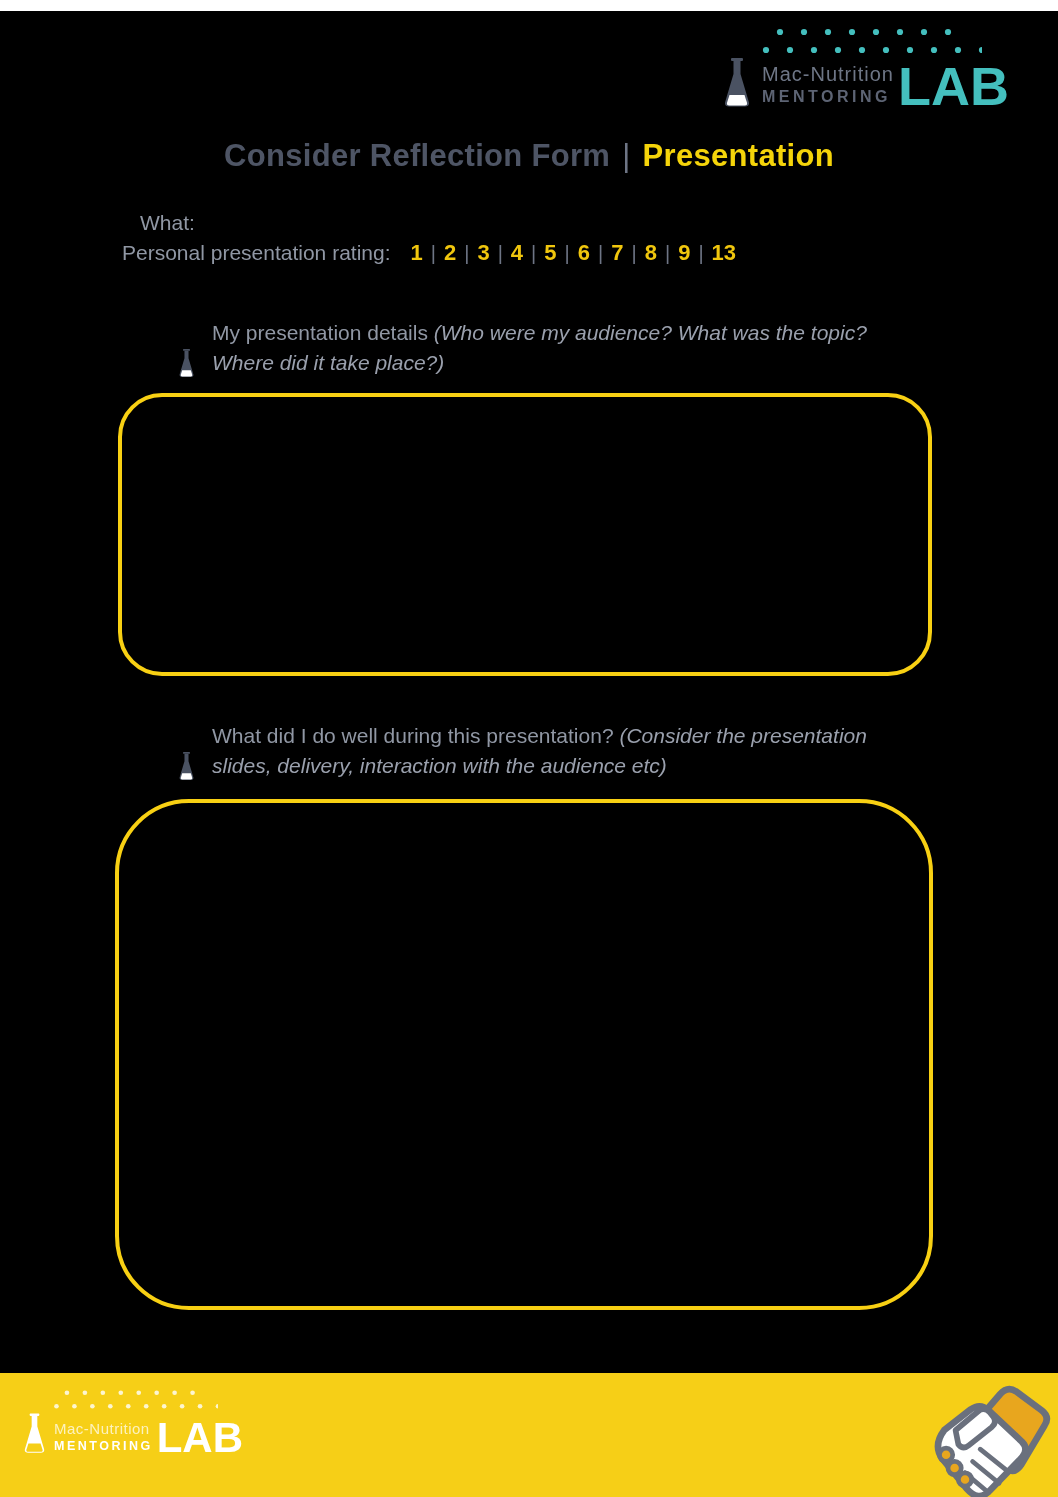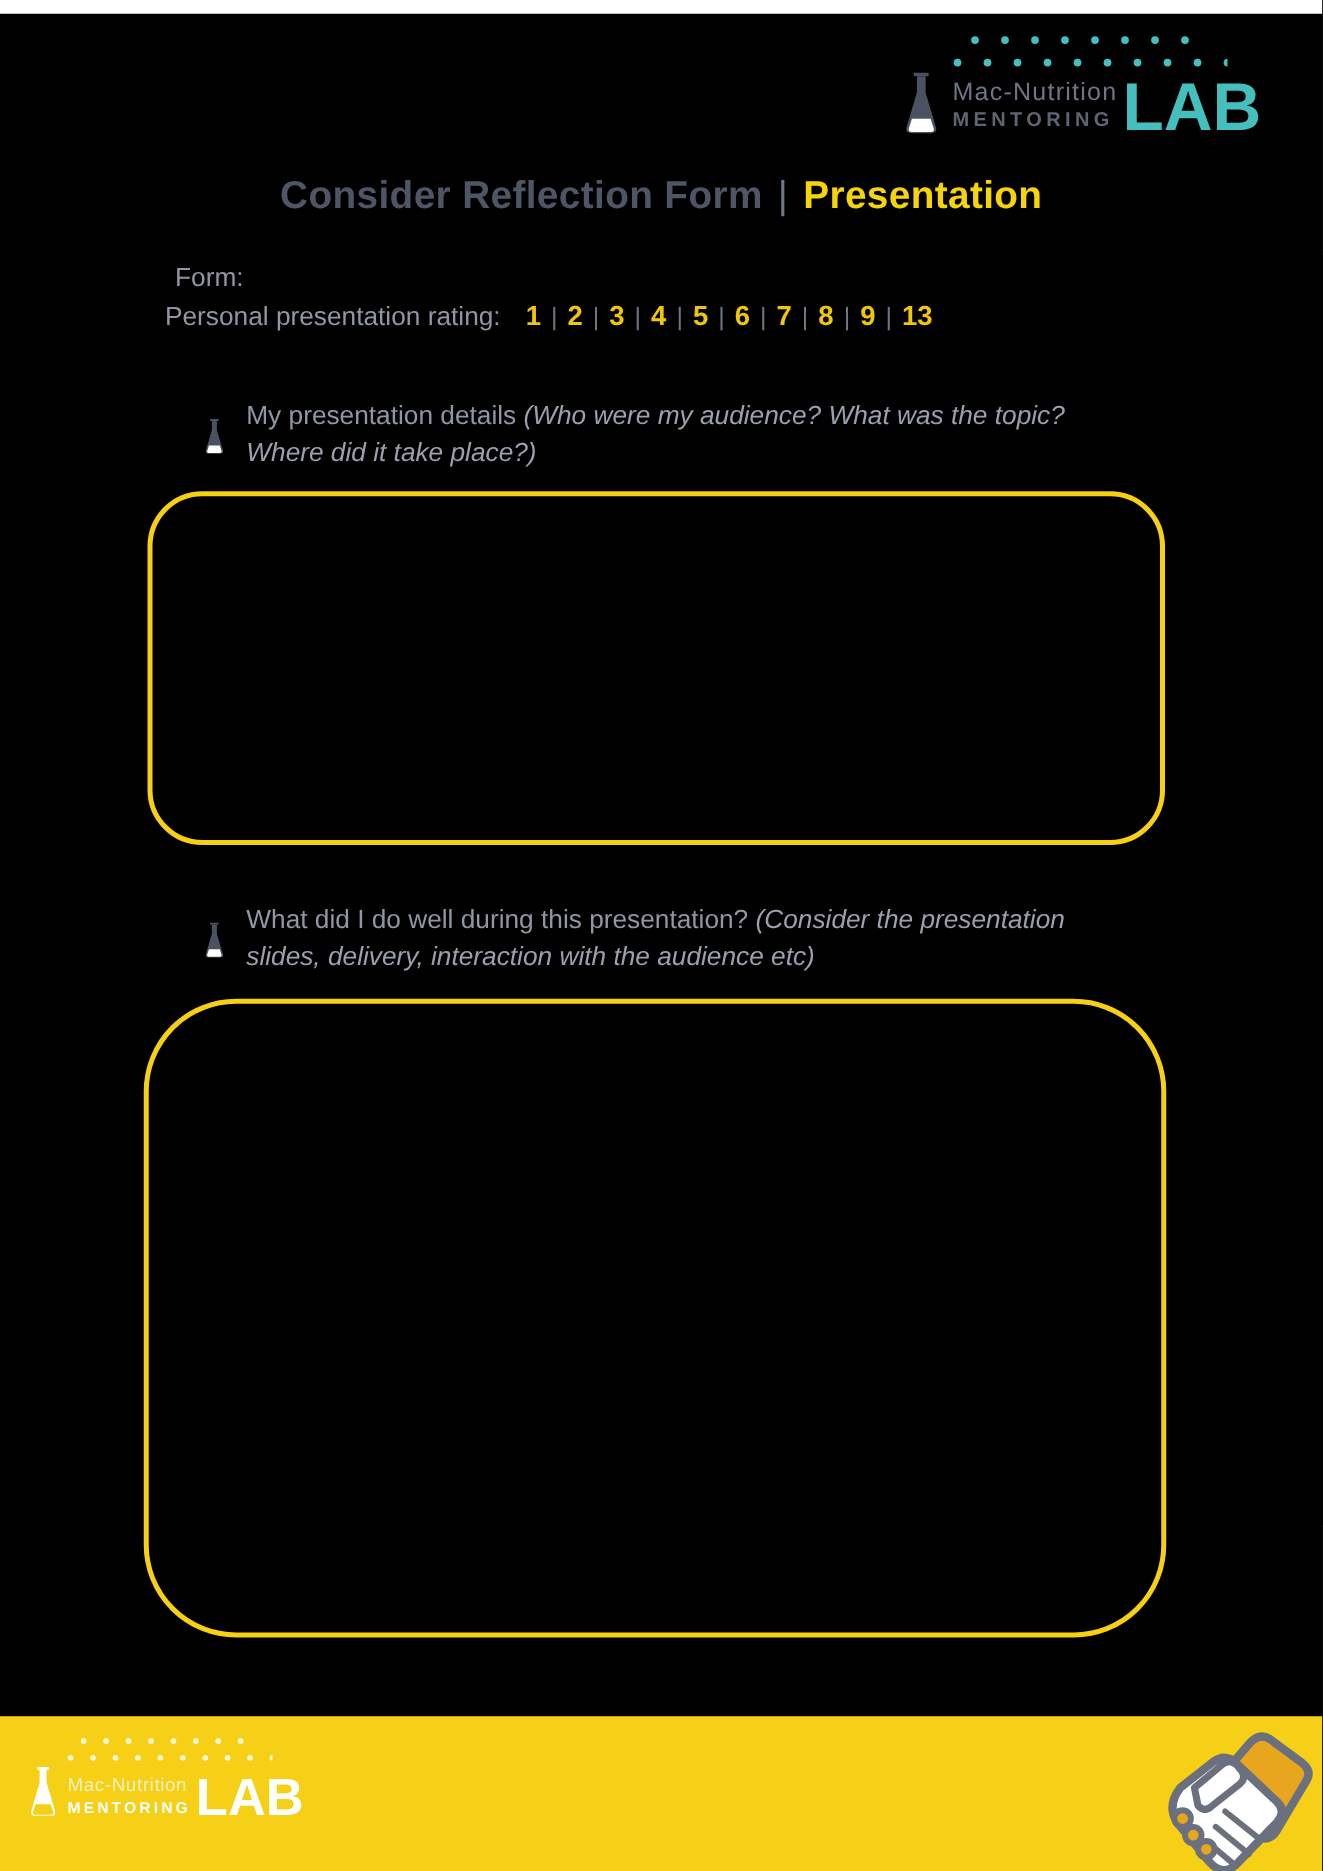--- a/index.html
+++ b/index.html
@@ -32,27 +32,27 @@
   .logo-footer .logo-names { margin-left:9px; margin-bottom:3px; }
 
   
   .title { position:absolute; top:138px; left:0; width:100%; text-align:center;
            font-size:31px; font-weight:bold; color:#4e5565; letter-spacing:0.3px; }
   .title .t-sep { color:#6e7585; font-weight:400; margin:0 12px; }
   .title .t-accent { color:#f5d40a; }
 
   
   .date-line { position:absolute; left:140px; top:211px; font-size:21px; color:#9097a4; }
-  .rating-line { position:absolute; left:132px; top:240px; font-size:21px; color:#9097a4; display:flex; align-items:baseline; }
+  .rating-line { position:absolute; left:122px; top:240px; font-size:21px; color:#9097a4; display:flex; align-items:baseline; }
   .rating-scale { margin-left:12px; display:inline-flex; align-items:baseline; }
   .rating-num { color:#f0c60d; font-weight:bold; font-size:22px; margin:0 8px; }
   .rating-sep { color:#6e7585; font-size:20px; }
 
   
-  .question { position:absolute; left:164px; display:flex; align-items:center; }
+  .question { position:absolute; left:179px; display:flex; align-items:flex-end; }
   .q1 { top:318px; } .q2 { top:721px; }
   .question .bullet { flex:0 0 auto; margin-top:3px; }
   .question p { margin-left:18px; width:715px; font-size:21px; line-height:1.45; color:#9097a4; }
   .question p i { font-style:italic; color:#9aa0ad; }
 
   
   .answer-box { position:absolute; border:4px solid #f8d013; background:transparent; }
   .box1 { left:118px; top:393px; width:814px; height:283px; border-radius:44px; }
   .box2 { left:115px; top:799px; width:818px; height:511px; border-radius:74px; }
 
@@ -101,21 +101,21 @@
         <span class="logo-name2">MENTORING</span>
       </div>
       <span class="logo-lab">LAB</span>
     </div>
   </div>
 
   <h1 class="title">
     <span>Consider Reflection Form</span><span class="t-sep">|</span><span class="t-accent">Presentation</span>
   </h1>
 
-  <div class="date-line">Form:</div>
+  <div class="date-line">What:</div>
   <div class="rating-line">
     <span>Personal presentation rating:</span>
     <span class="rating-scale">
         <span class="rating-num">1</span>
         <span class="rating-sep">|</span>
         <span class="rating-num">2</span>
         <span class="rating-sep">|</span>
         <span class="rating-num">3</span>
         <span class="rating-sep">|</span>
         <span class="rating-num">4</span>

